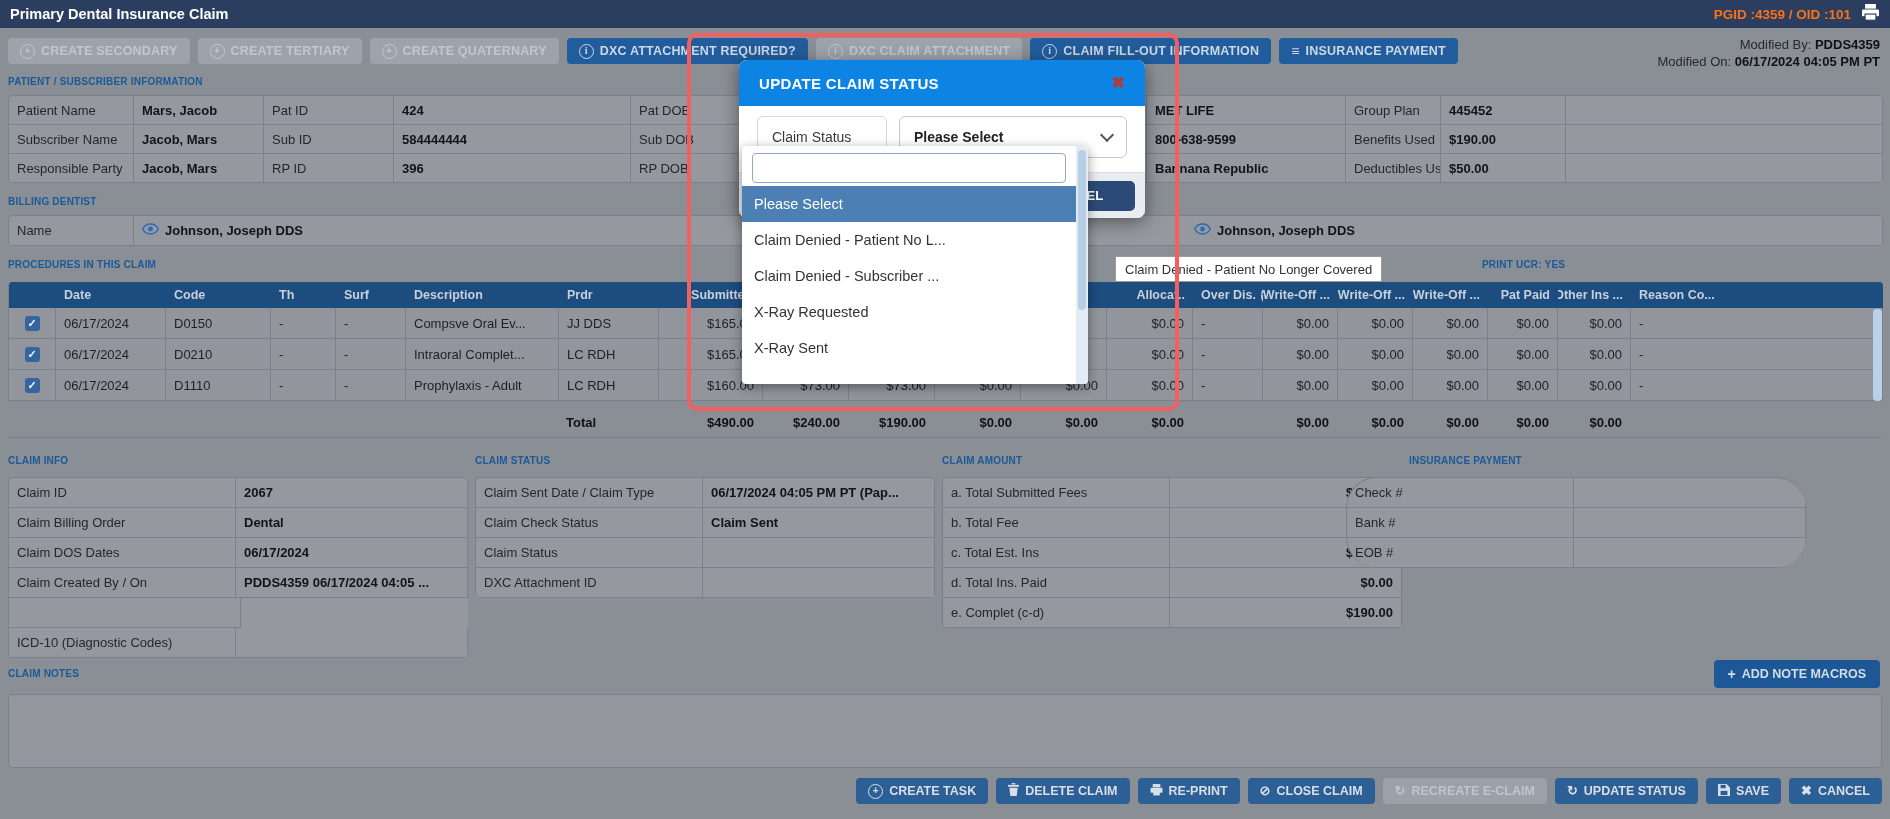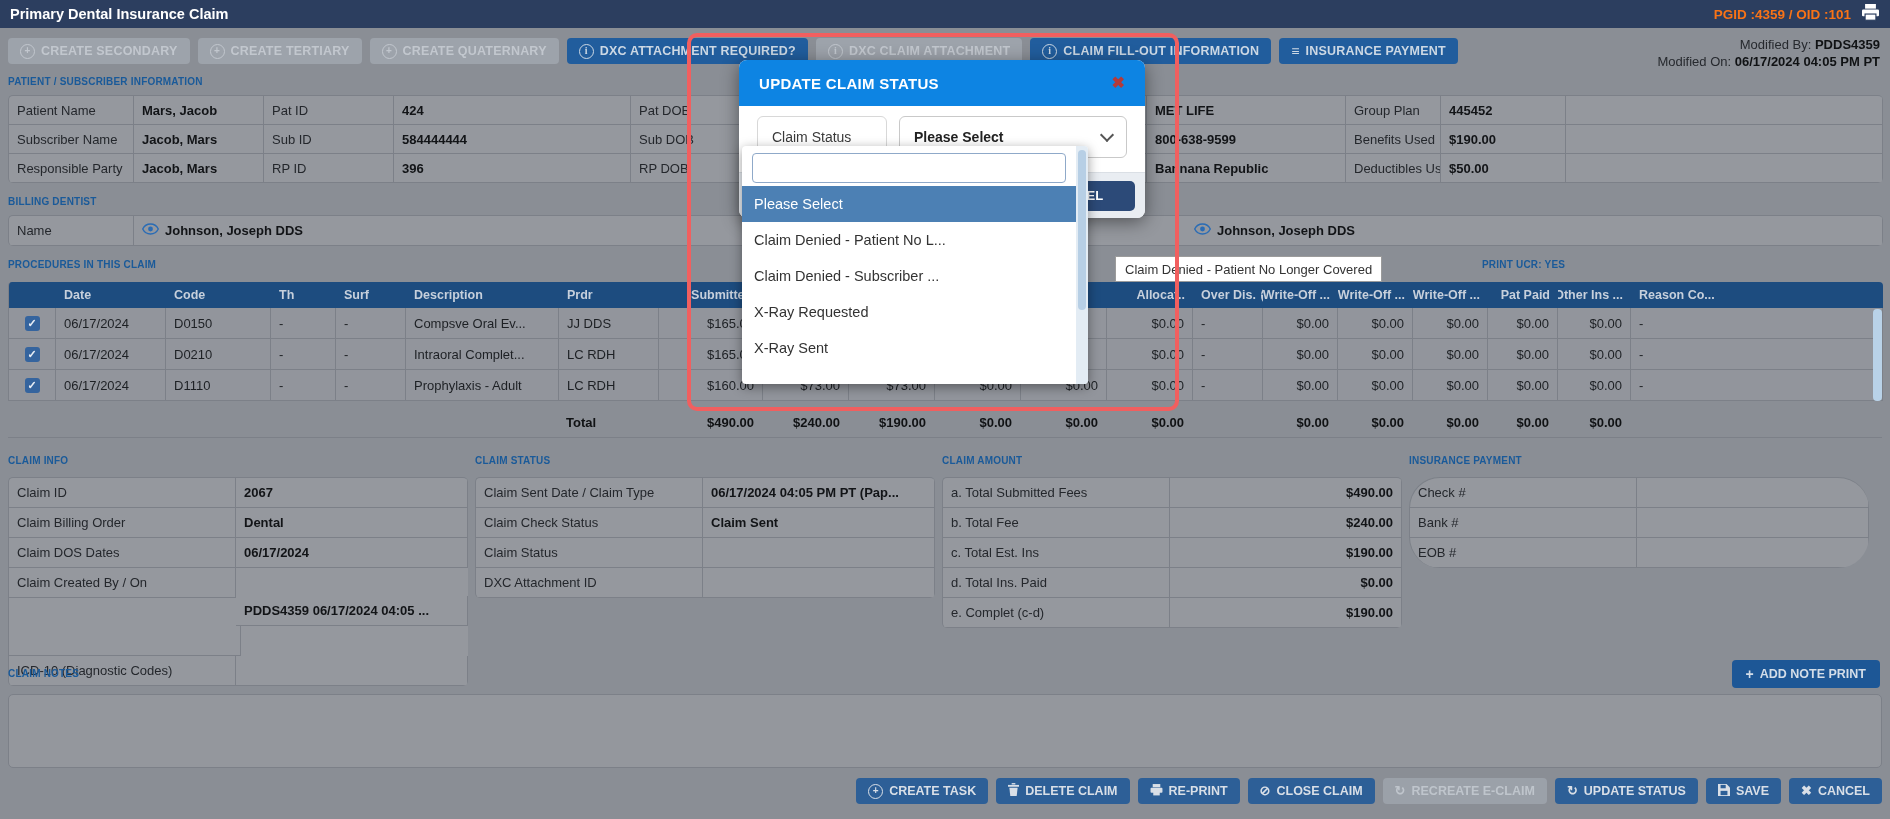--- a/index.html
+++ b/index.html
@@ -391,21 +391,21 @@
         <div class="grow">
           <div class="gcell lbl kv-label" style="height: 30px;">Claim Billing Order</div>
           <div class="gcell val kv-value" style="height: 30px;">Dental</div>
         </div>
         <div class="grow">
           <div class="gcell lbl kv-label" style="height: 30px;">Claim DOS Dates</div>
           <div class="gcell val kv-value" style="height: 30px;">06/17/2024</div>
         </div>
         <div class="grow">
           <div class="gcell lbl kv-label" style="height: 30px;">Claim Created By / On</div>
-          <div class="gcell val kv-value" style="height: 30px; margin-top: 28px;">PDDS4359 06/17/2024 04:05 ...</div>
+          <div class="gcell val kv-value" style="height: 30px;">PDDS4359 06/17/2024 04:05 ...</div>
         </div>
         <div class="grow">
           <div class="gcell val kv-value" style="height: 30px;"></div>
         </div>
         <div class="grow">
           <div class="gcell lbl kv-label" style="height: 30px;">ICD-10 (Diagnostic Codes)</div>
           <div class="gcell val kv-value" style="height: 30px;"></div>
         </div>
       </div>
       <div class="abs sec-title" style="left: 475px; top: 455px;">CLAIM STATUS</div>
@@ -444,40 +444,40 @@
         <div class="grow">
           <div class="gcell lbl kv-label" style="height: 30px;">d. Total Ins. Paid</div>
           <div class="gcell val kv-value money" style="height: 30px;">$0.00</div>
         </div>
         <div class="grow">
           <div class="gcell lbl kv-label" style="height: 30px;">e. Complet (c-d)</div>
           <div class="gcell val kv-value money" style="height: 30px;">$190.00</div>
         </div>
       </div>
       <div class="abs sec-title" style="left: 1409px; top: 455px;">INSURANCE PAYMENT</div>
-      <div class="abs gtable" style="left: 1409px; top: 477px; width: 459px; border-radius: 31px;">
+      <div class="abs gtable" style="left: 1346px; top: 477px; width: 459px; border-radius: 31px;">
         <div class="grow">
           <div class="gcell lbl kv-label" style="height: 30px;">Check #</div>
           <div class="gcell val kv-value" style="height: 30px;"></div>
         </div>
         <div class="grow">
           <div class="gcell lbl kv-label" style="height: 30px;">Bank #</div>
           <div class="gcell val kv-value" style="height: 30px;"></div>
         </div>
         <div class="grow">
           <div class="gcell lbl kv-label" style="height: 30px;">EOB #</div>
           <div class="gcell val kv-value" style="height: 30px;"></div>
         </div>
       </div>
     </div>
 
   <div class="abs sec-title" style="left:8px;top:668px;">CLAIM NOTES</div>
   <button class="abs macro-btn" style="right:10px;top:660px;">
     <span style="font-size:14px;">+</span>
-    <span>ADD NOTE PRINT</span>
+    <span>ADD NOTE MACROS</span>
   </button>
   <textarea class="abs notes" style="left: 8px; top: 694px;" value=""></textarea>
 
   <div class="abs actions" style="right:8px;top:778px;" id="actions">
       <button class="act-btn">
         <span><span class="circ">+</span></span>
         <span>CREATE TASK</span>
       </button>
       <button class="act-btn">
         <span><svg width="11" height="13" viewBox="0 0 12 14">

